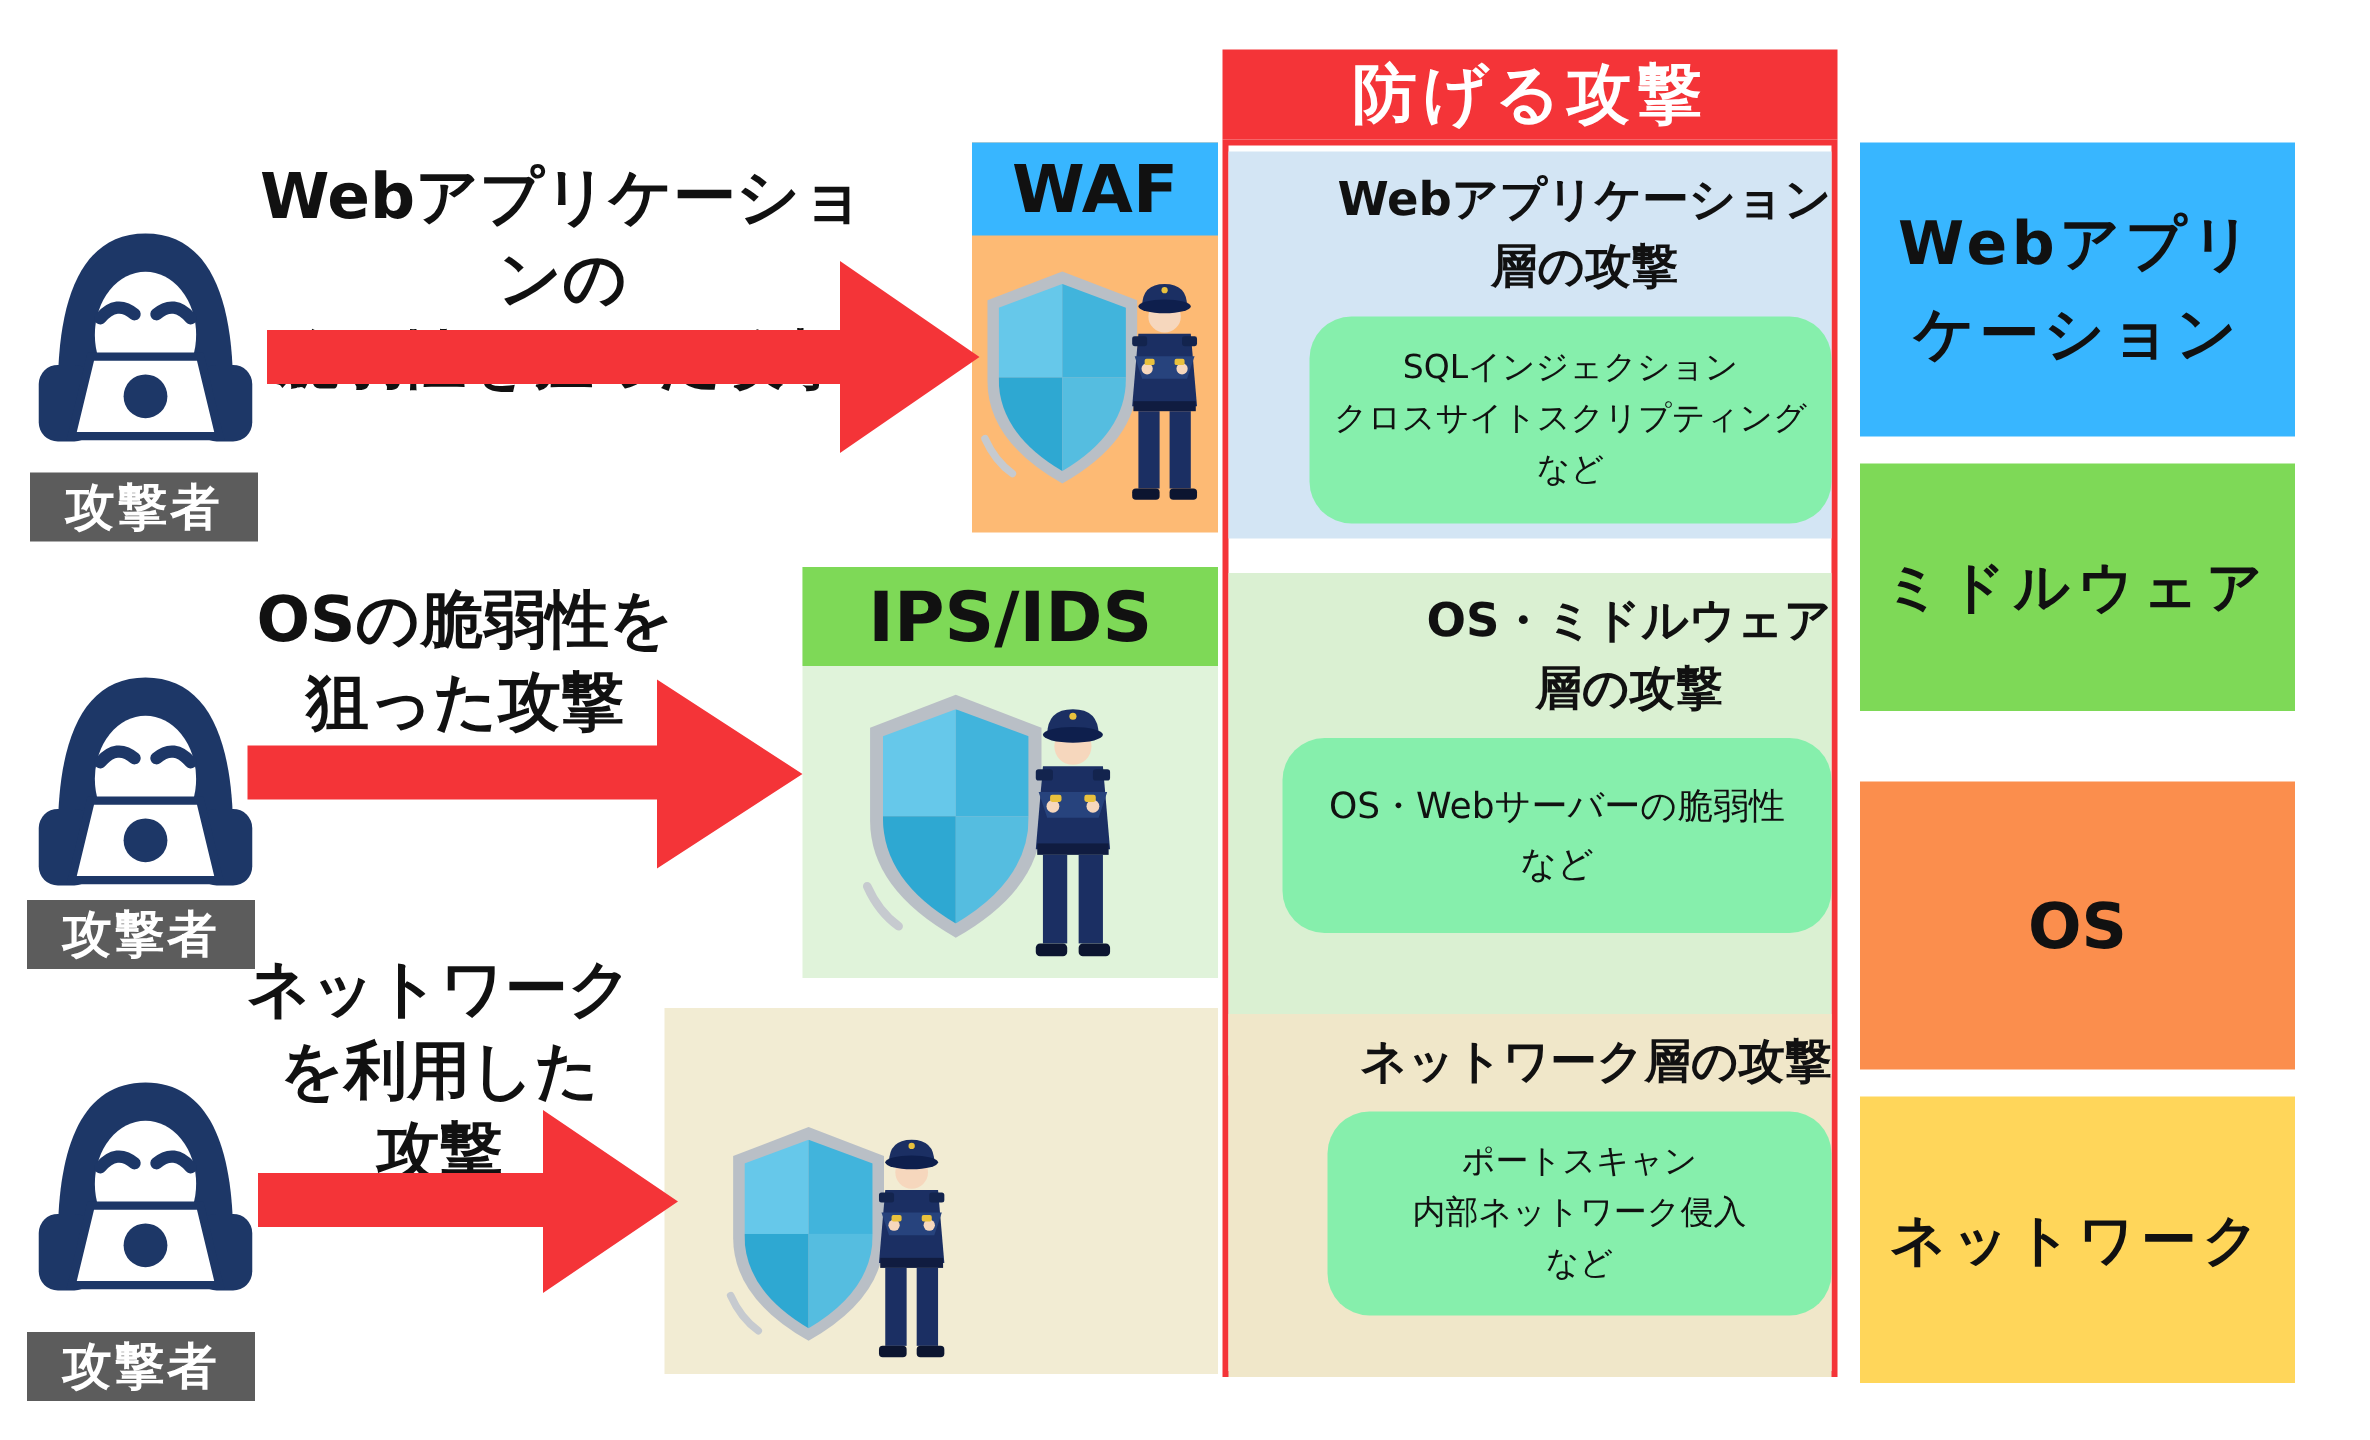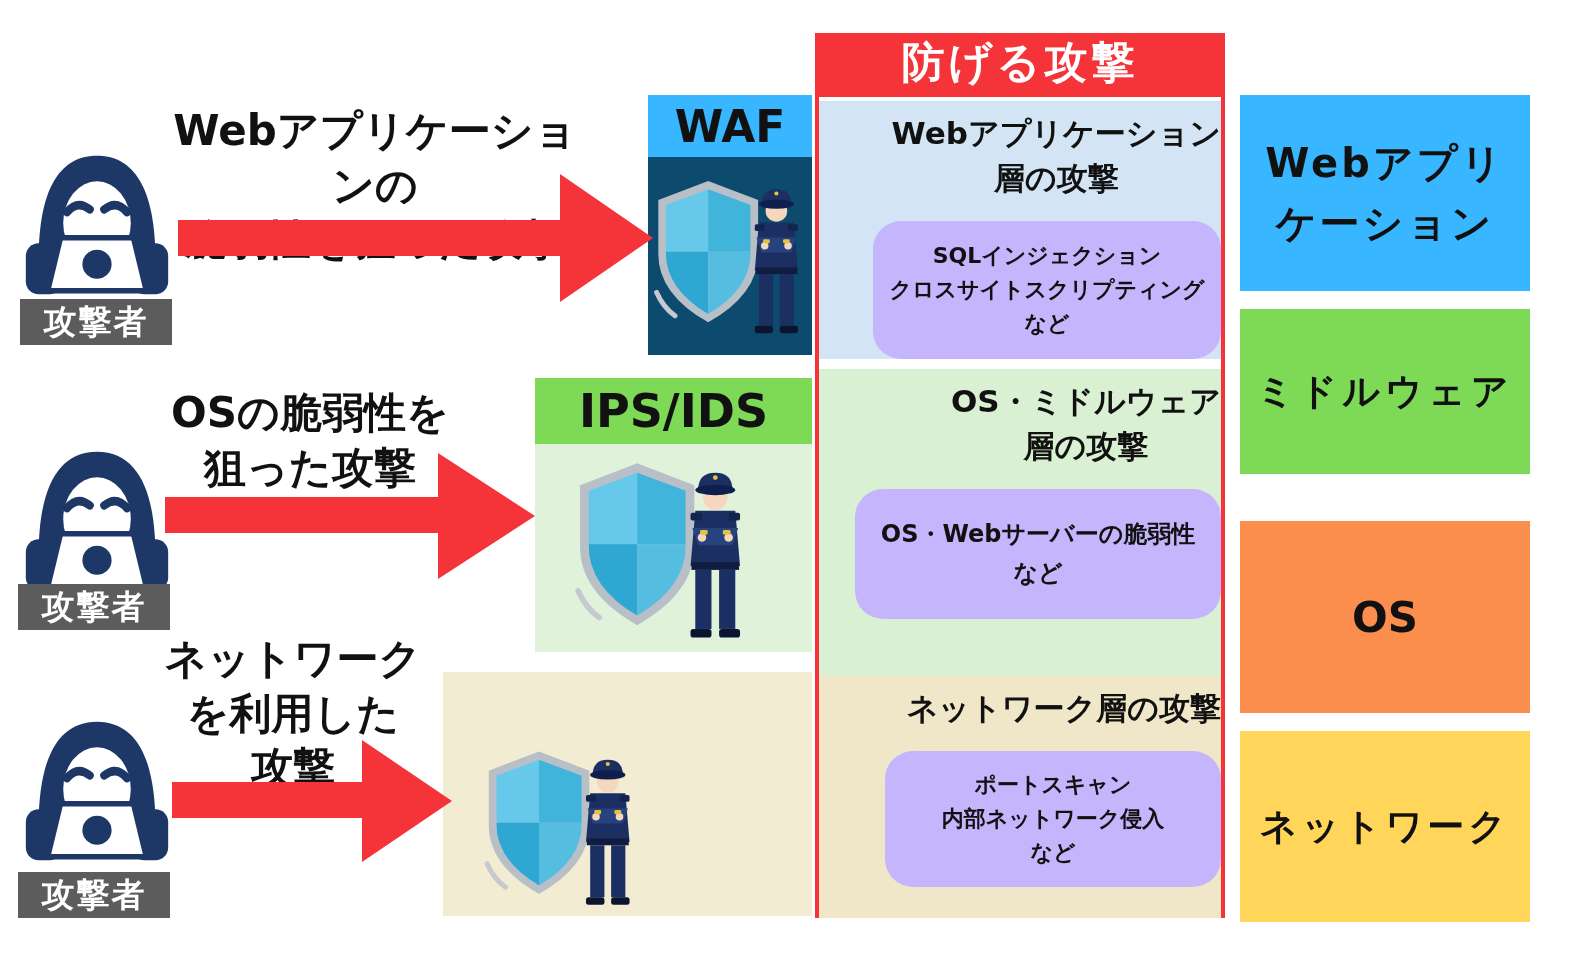--- a/index.html
+++ b/index.html
@@ -19,43 +19,43 @@
     letter-spacing:4px;
   }
 
   
   .prevent-col{
     left:815px;top:93px;width:410px;height:825px;
     border:4px solid #f43438;box-sizing:border-box;background:transparent;
   }
   .prevent-sec{position:absolute;left:0;width:402px;display:flex;flex-direction:column;align-items:flex-end;}
   .sec1{top:4px;height:258px;background:#d3e5f4;}
-  .sec2{top:272px;height:335px;background:#daf0d2;}
+  .sec2{top:285px;height:335px;background:#daf0d2;}
   .sec3{top:579px;height:242px;background:#f0e7c9;}
   .prevent-heading{
     margin-top:10px;font-size:31px;font-weight:bold;color:#111;
     line-height:1.45;text-align:center;
   }
   .prevent-card{
-    background:#c4b5fd;border-radius:28px;margin-top:20px;
+    background:#86efac;border-radius:28px;margin-top:10px;
     display:flex;align-items:center;justify-content:center;text-align:center;
-    font-weight:bold;color:#111;
+    font-weight:normal;color:#111;
   }
   .card1{width:348px;height:138px;font-size:22px;line-height:1.55;}
   .card2{width:366px;height:130px;font-size:24px;line-height:1.6;}
   .card3{width:336px;height:136px;font-size:22px;line-height:1.55;}
 
   
   .defense{box-sizing:border-box;}
   .defense-header{
     position:absolute;left:0;top:0;width:100%;
     display:flex;align-items:center;justify-content:center;
     font-weight:bold;color:#111;
   }
-  .waf-box{left:648px;top:95px;width:164px;height:260px;background:#0c4a6e;}
+  .waf-box{left:648px;top:95px;width:164px;height:260px;background:#fdba74;}
   .waf-box .defense-header{height:62px;background:#38b6ff;font-size:44px;}
   .ips-box{left:535px;top:378px;width:277px;height:274px;background:#e0f3da;}
   .ips-box .defense-header{height:66px;background:#7ed957;font-size:46px;}
   .fw-box{left:443px;top:672px;width:369px;height:244px;background:#f2ecd3;}
   .fw-box .defense-header{height:63px;background:#ffd65a;font-size:40px;letter-spacing:1px;}
   .guard-slot{position:absolute;}
   .waf-box .guard-slot{left:2px;top:64px;width:158px;height:192px;}
   .ips-box .guard-slot{left:2px;top:70px;width:248px;height:200px;}
   .fw-box .guard-slot{left:4px;top:66px;width:226px;height:176px;}
   .guard-slot svg{width:100%;height:100%;}
@@ -70,21 +70,21 @@
   .layer4{top:731px;height:191px;background:#ffd65a;font-size:37px;letter-spacing:4px;}
 
   
   .attacker-slot{width:150px;height:146px;}
   .attacker-slot svg{width:100%;height:100%;}
   .atk1{left:22px;top:152px;}
   .atk2{left:22px;top:448px;}
   .atk3{left:22px;top:718px;}
   .attacker-label{
     width:152px;height:46px;background:#5c5c5c;color:#ffffff;
-    font-size:33px;font-weight:bold;letter-spacing:2px;
+    font-size:33px;font-weight:bold;letter-spacing:2px;margin-top:16px;
   }
   .lab1{left:20px;top:299px;}
   .lab2{left:18px;top:584px;}
   .lab3{left:18px;top:872px;}
 
   
   .attack-text{
     font-size:42px;font-weight:bold;color:#111;text-align:center;line-height:1.3;
   }
   .txt1{left:160px;top:104px;width:430px;}

